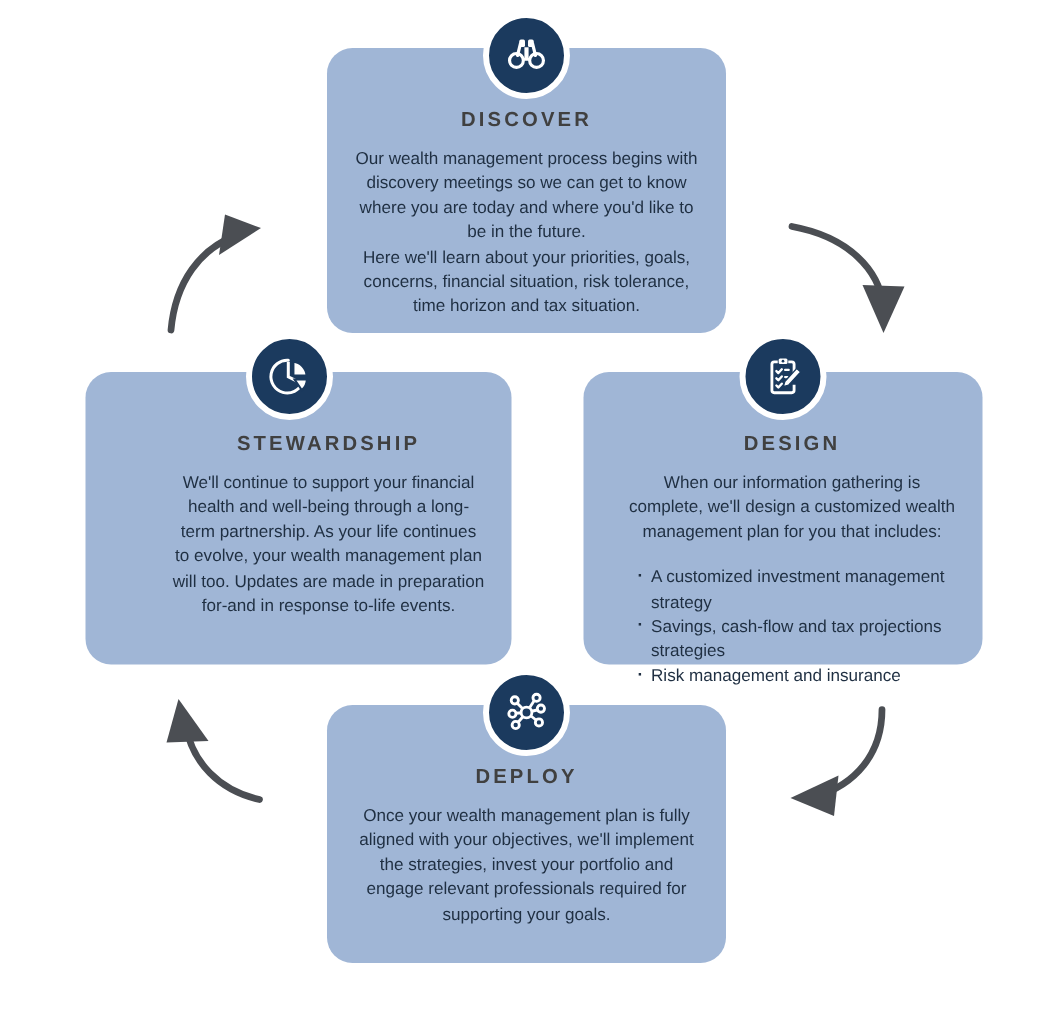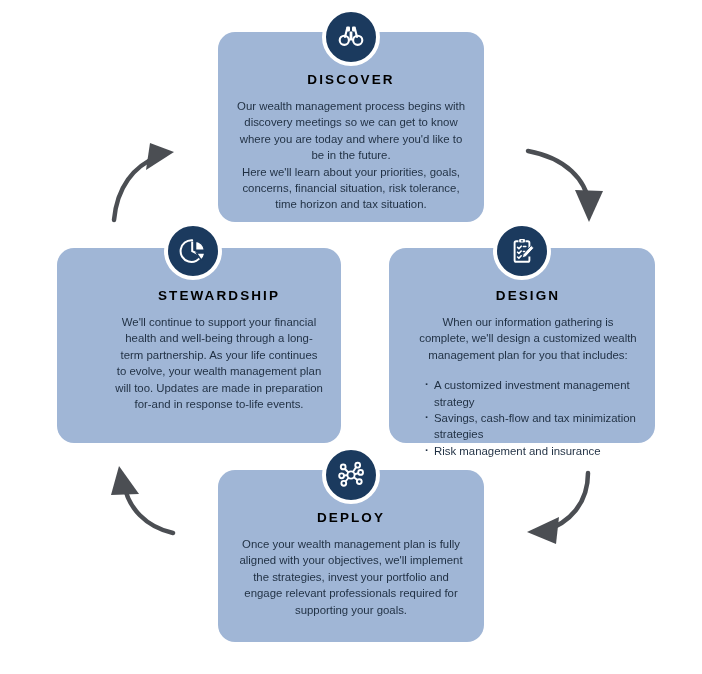--- a/index.html
+++ b/index.html
@@ -36,21 +36,21 @@
 
   .card-inner {
     padding: 40px 18px 16px 18px;
     text-align: center;
   }
 
   .card-title {
     font-size: 13.5px;
     font-weight: bold;
     letter-spacing: 2.1px;
-    color: #000000;
+    color: #404040;
     margin-bottom: 11px;
   }
 
   .card-para {
     font-size: 11.4px;
     line-height: 16.4px;
     color: #1f2f42;
   }
 
   .card-para + .card-para { }
@@ -167,21 +167,21 @@
         <path d="M26.2 11.6 l2.6 2.4 l-8.1 8.8 l-3.5 1 l1 -3.5 z"></path>
       </g>
     </svg>
   </div>
   <div class="card" id="card-design">
     <div class="card-inner">
       <div class="card-title">DESIGN</div>
       <p class="card-para">When our information gathering is complete, we'll design a customized wealth management plan for you that includes:</p>
       <ul class="bullets">
         <li>A customized investment management strategy</li>
-        <li>Savings, cash-flow and tax minimization strategies</li>
+        <li>Savings, cash-flow and tax projections strategies</li>
         <li>Risk management and insurance</li>
       </ul>
     </div>
   </div>
 
   <div class="icon-badge" id="badge-stewardship">
     <svg width="34" height="34" viewBox="0 0 34 34">
       <g stroke="#ffffff" fill="none" stroke-width="2">
         <path d="M16.2 6.2 A10.9 10.9 0 1 0 25.6 21.2" stroke-linecap="round"></path>
         <path d="M16.2 7.4 L16.2 17.2 L24.6 21.4"></path>

